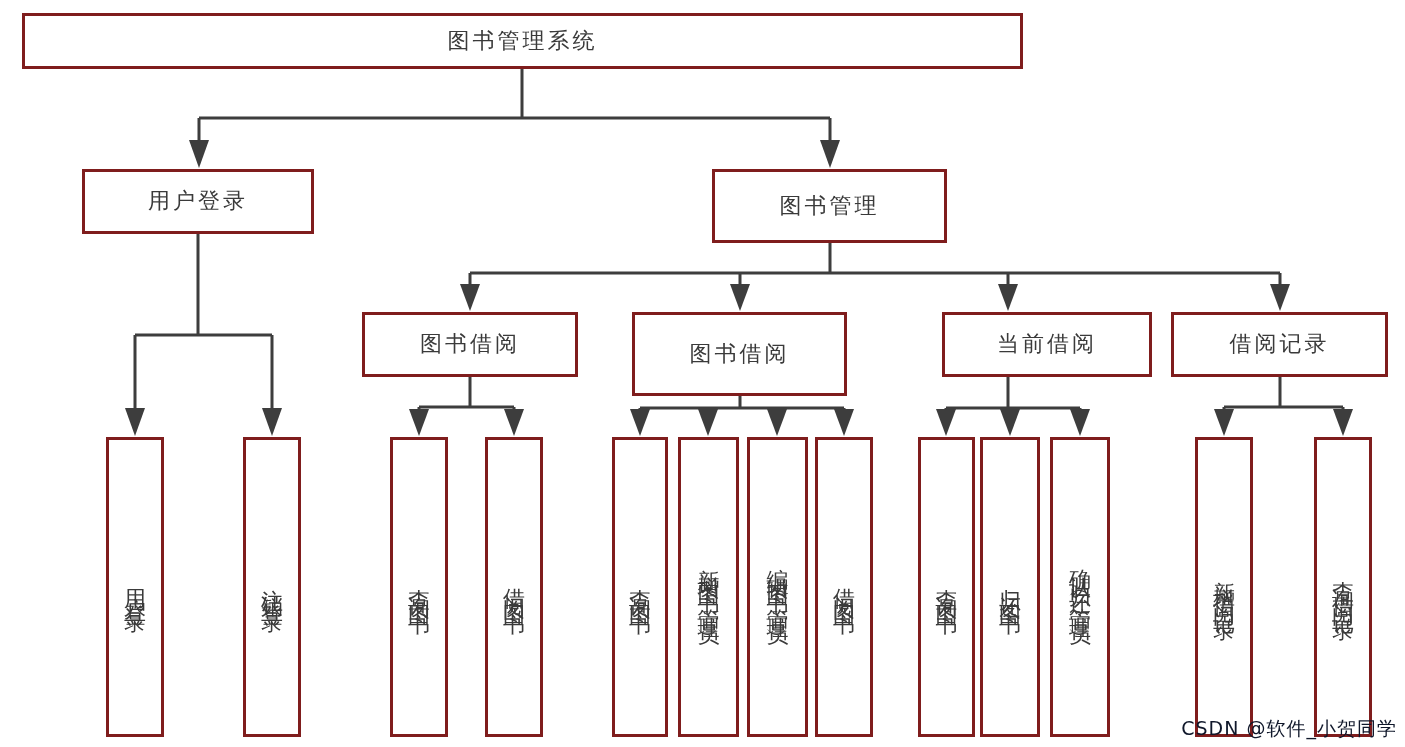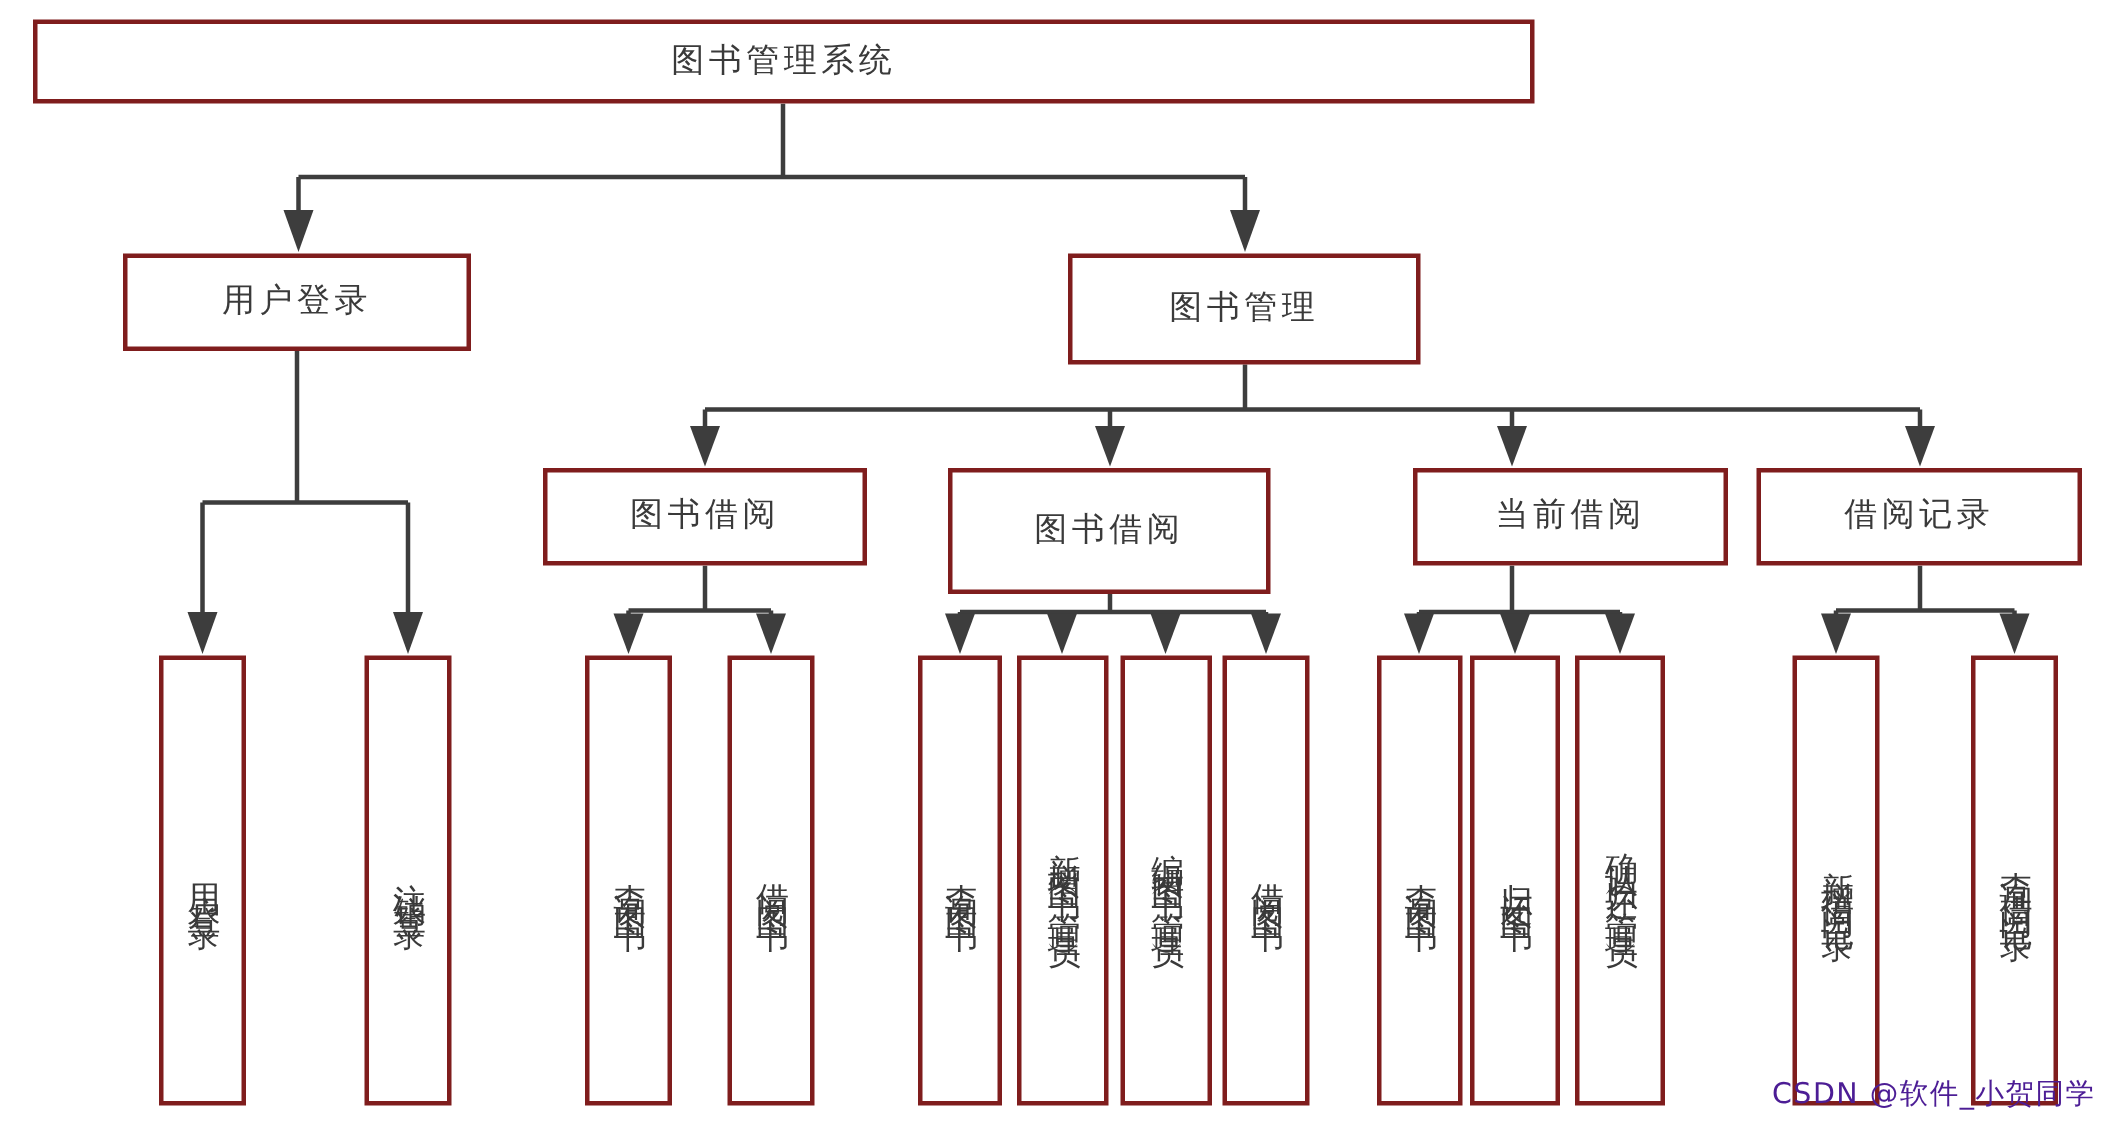--- a/index.html
+++ b/index.html
@@ -46,21 +46,21 @@
     font-size: 22px;
     letter-spacing: 8px;
     line-height: 1;
   }
   .watermark {
     position: absolute;
     right: 8px;
     bottom: 5px;
     font-size: 19px;
     letter-spacing: 1px;
-    color: #4c1d95;
+    color: #0f172a;
     z-index: 5;
     white-space: nowrap;
   }
 </style>
 </head>
 <body>
 
 <div class="stage">
 
   <svg class="connectors" viewBox="0 0 1405 747" xmlns="http://www.w3.org/2000/svg">

